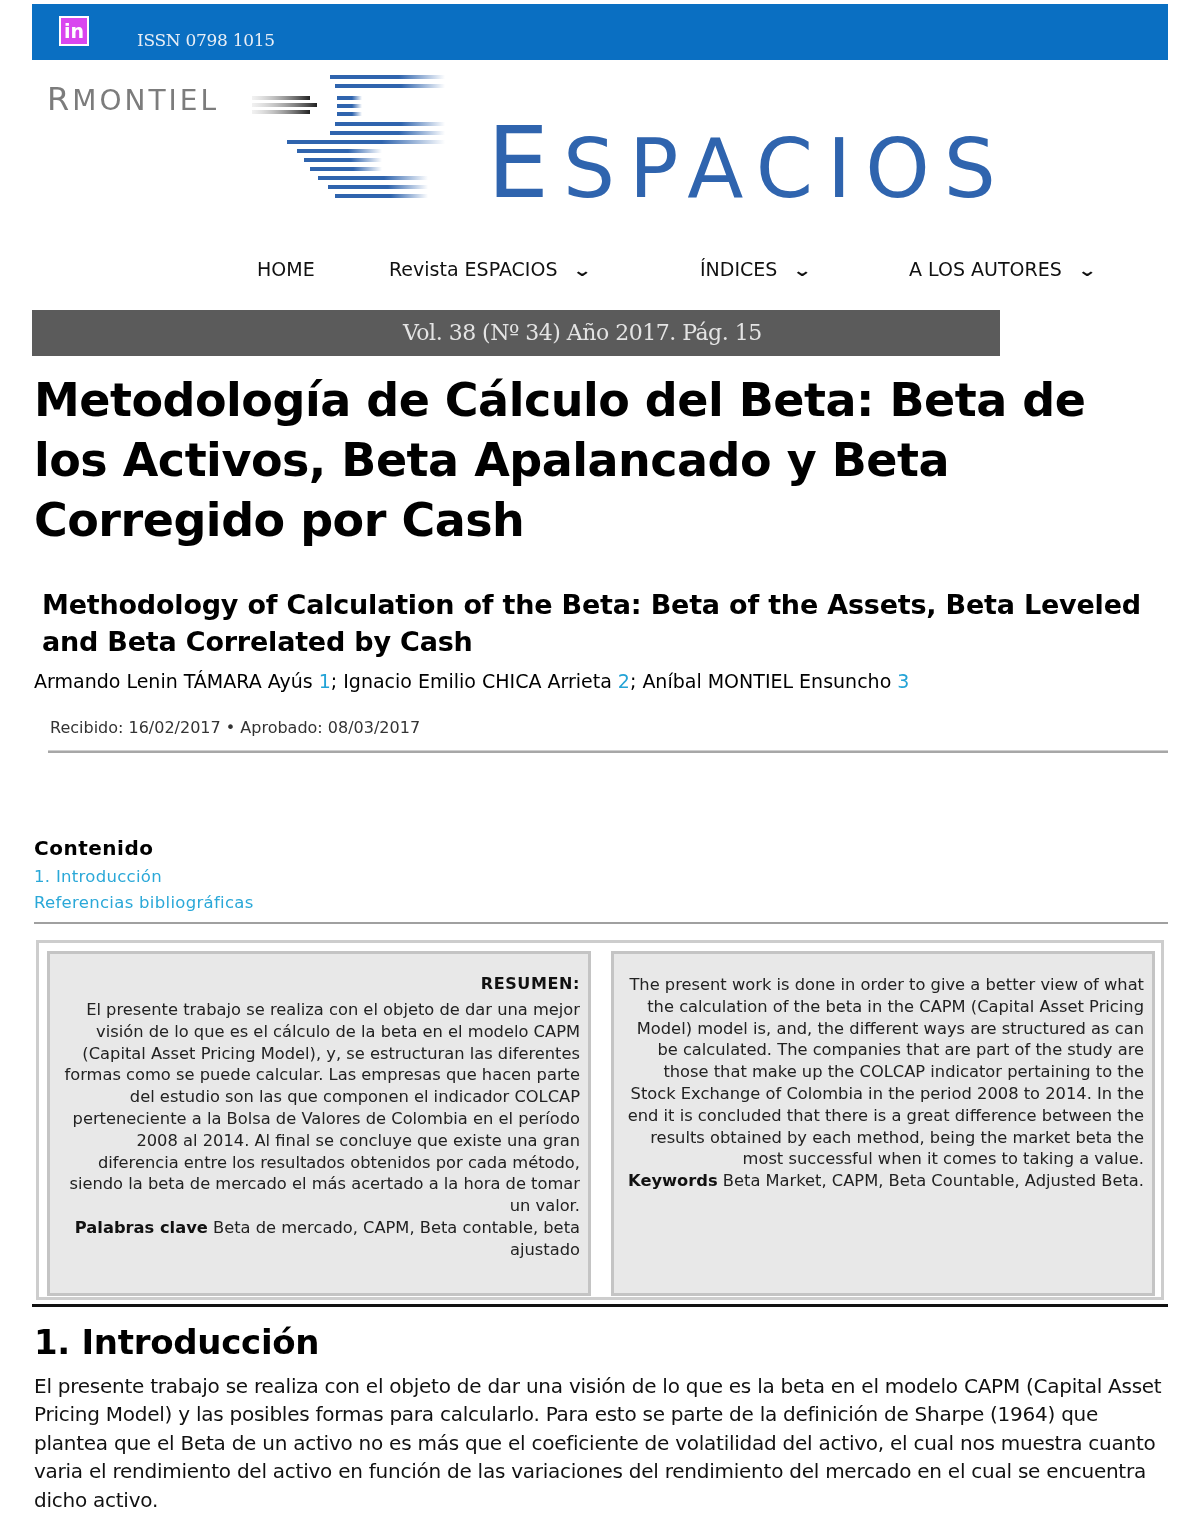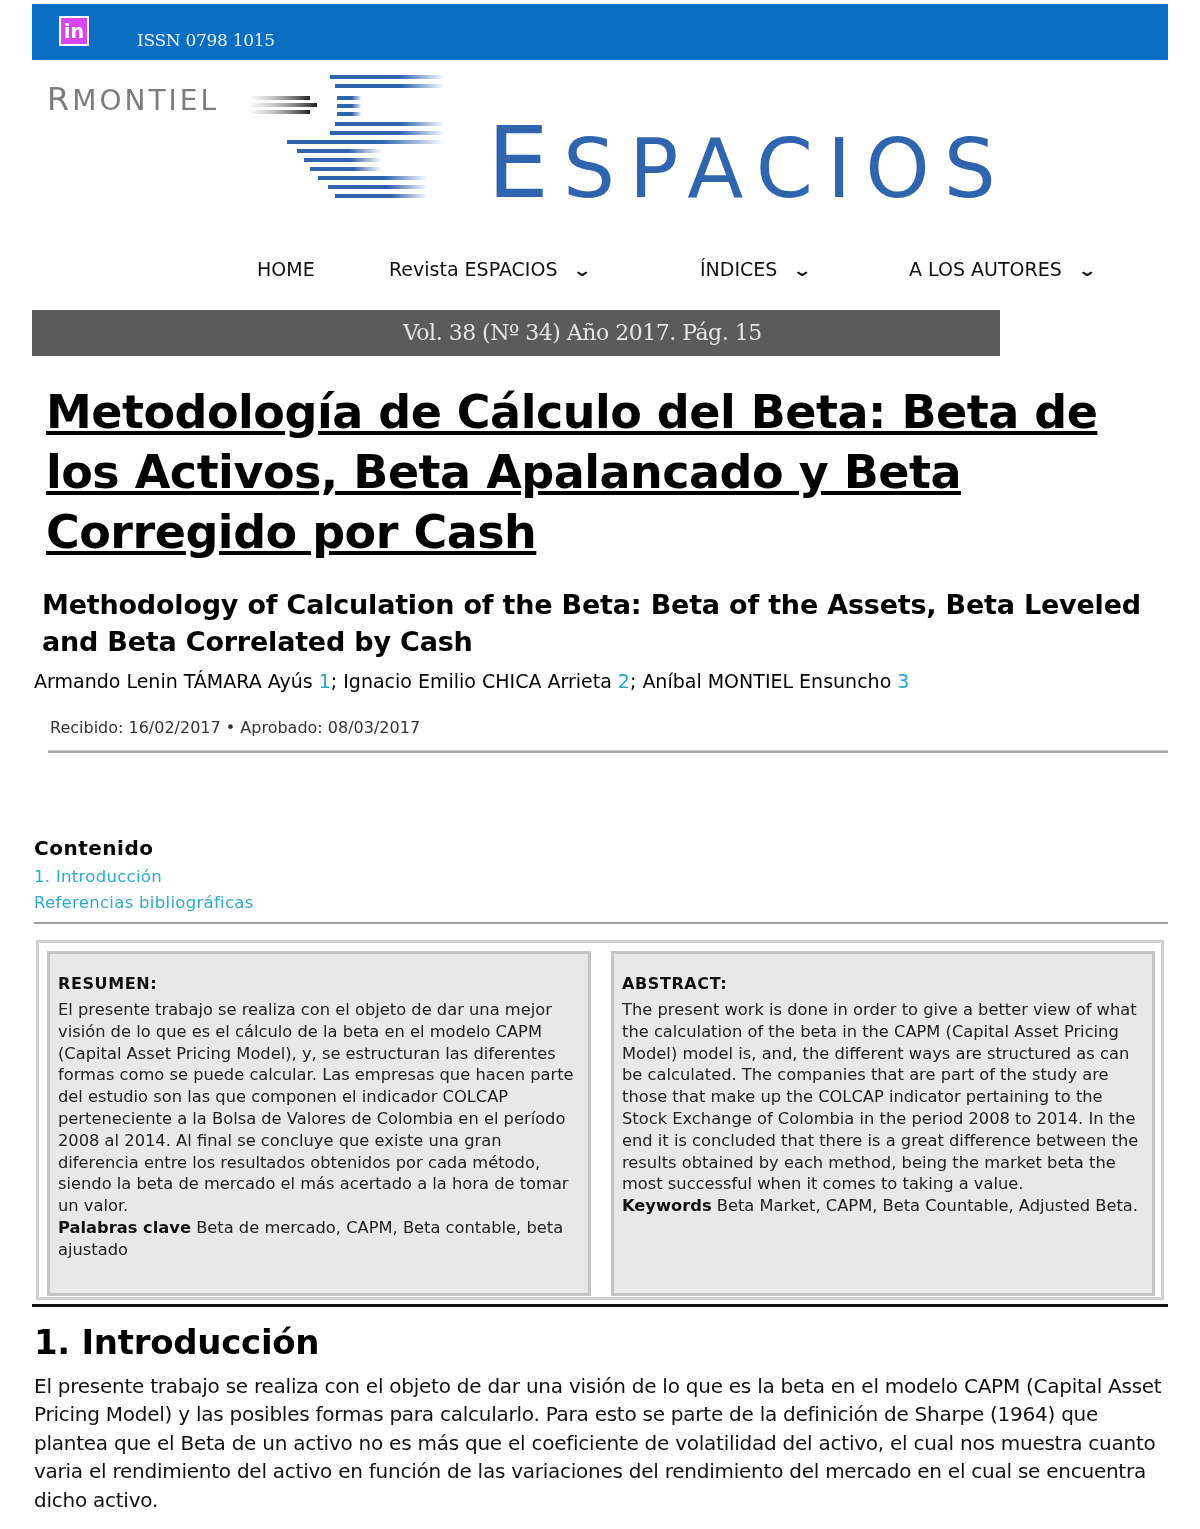--- a/index.html
+++ b/index.html
@@ -15,36 +15,36 @@
   .logo .espacios { position: absolute; left: 455px; top: 52px; color: #2f64ae; font: 82px "DejaVu Sans", sans-serif; letter-spacing: 14px; line-height: 1; }
   .logo .espacios .big { font-size: 98px; }
 
   .nav { position: absolute; left: 257px; top: 258px; height: 26px; font: 19px "DejaVu Sans", sans-serif; color: #111; }
   .nav .item { position: absolute; top: 0; white-space: nowrap; }
   .nav .chev { display: inline-block; margin-left: 18px; font-weight: bold; transform: scaleX(1.4); font-size: 17px; }
 
   .volbar { position: absolute; left: 32px; top: 310px; width: 968px; height: 46px; background: #5b5b5b; color: #e4e4e4; font: 22px "DejaVu Serif", serif; }
   .volbar span { position: absolute; left: 371px; top: 10px; letter-spacing: -0.5px; }
 
-  h1.title { position: absolute; left: 34px; top: 370px; width: 1130px; margin: 12px; font: bold 46px/60px "DejaVu Sans", sans-serif; letter-spacing: -0.5px; text-decoration: underline; }
+  h1.title { position: absolute; left: 34px; top: 370px; width: 1130px; margin: 0; font: bold 46px/60px "DejaVu Sans", sans-serif; letter-spacing: -0.5px; }
   h2.subtitle { position: absolute; left: 34px; top: 578px; width: 1130px; margin: 8px; font: bold 27px/37px "DejaVu Sans", sans-serif; letter-spacing: -0.2px; }
 
   .authors { position: absolute; left: 34px; top: 670px; font: 19px "DejaVu Sans", sans-serif; white-space: nowrap; }
   .authors a { color: #23a3d6; text-decoration: none; }
 
   .dates { position: absolute; left: 50px; top: 718px; font: 16px "DejaVu Sans", sans-serif; color: #333; }
   .hr1 { position: absolute; left: 48px; top: 750px; width: 1120px; height: 2px; background: #a7a7a7; border-top: 1px solid #cfcfcf; }
 
   .toc { position: absolute; left: 34px; top: 792px; margin-top: 44px; }
   .toc .head { font: bold 20px "DejaVu Sans", sans-serif; letter-spacing: 0.5px; margin-bottom: 4px; }
   .toc a { display: block; color: #2aa8d8; font: 16.5px/25.5px "DejaVu Sans", sans-serif; text-decoration: none; letter-spacing: 0.3px; }
   .hr2 { position: absolute; left: 34px; top: 922px; width: 1134px; height: 2px; background: #a0a0a0; }
 
   .abs-outer { position: absolute; left: 36px; top: 940px; width: 1128px; height: 360px; border: 3px solid #cdcdcd; box-sizing: border-box; background: #fff; }
-  .abs-col { position: absolute; top: 8px; height: 345px; background: #e8e8e8; border: 3px solid #c4c4c4; box-sizing: border-box; padding: 20px 8px 0 8px; font: 16.3px/21.8px "DejaVu Sans", sans-serif; color: #222; }
+  .abs-col { position: absolute; top: 8px; height: 345px; background: #e8e8e8; border: 3px solid #c4c4c4; box-sizing: border-box; padding: 20px 8px 0 8px; font: 16.3px/21.8px "DejaVu Sans", sans-serif; color: #222; text-align: right; }
   .abs-col.left { left: 8px; width: 544px; }
   .abs-col.right { left: 572px; width: 544px; }
   .abs-col .label { font: 16px "DejaVu Sans", sans-serif; font-weight: bold; color: #111; margin-bottom: 6px; letter-spacing: 0.6px; }
   .abs-col b { color: #111; }
   .hr3 { position: absolute; left: 32px; top: 1304px; width: 1136px; height: 3px; background: #111; }
 
   h2.section { position: absolute; left: 34px; top: 1322px; margin: 0; font: bold 34px "DejaVu Sans", sans-serif; letter-spacing: -0.3px; }
   p.body { position: absolute; left: 34px; top: 1372px; width: 1140px; margin: 0; font: 20px/28.4px "DejaVu Sans", sans-serif; letter-spacing: -0.25px; color: #111; }
 </style>
 </head>
@@ -123,21 +123,20 @@
 
 <div class="abs-outer">
   <div class="abs-col left">
     <div class="label">RESUMEN:</div>
     <div>
       <span>El presente trabajo se realiza con el objeto de dar una mejor visión de lo que es el cálculo de la beta en el modelo CAPM (Capital Asset Pricing Model), y, se estructuran las diferentes formas como se puede calcular. Las empresas que hacen parte del estudio son las que componen el indicador COLCAP perteneciente a la Bolsa de Valores de Colombia en el período 2008 al 2014. Al final se concluye que existe una gran diferencia entre los resultados obtenidos por cada método, siendo la beta de mercado el más acertado a la hora de tomar un valor.</span><br>
       <b>Palabras clave</b><span> Beta de mercado, CAPM, Beta contable, beta ajustado</span>
     </div>
   </div>
   <div class="abs-col right">
-    <div class="label">ABSTRACT:</div>
     <div>
       <span>The present work is done in order to give a better view of what the calculation of the beta in the CAPM (Capital Asset Pricing Model) model is, and, the different ways are structured as can be calculated. The companies that are part of the study are those that make up the COLCAP indicator pertaining to the Stock Exchange of Colombia in the period 2008 to 2014. In the end it is concluded that there is a great difference between the results obtained by each method, being the market beta the most successful when it comes to taking a value.</span><br>
       <b>Keywords</b><span> Beta Market, CAPM, Beta Countable, Adjusted Beta.</span>
     </div>
   </div>
 </div>
 <div class="hr3"></div>
 
 <h2 class="section">1. Introducción</h2>
 <p class="body">El presente trabajo se realiza con el objeto de dar una visión de lo que es la beta en el modelo CAPM (Capital Asset Pricing Model) y las posibles formas para calcularlo. Para esto se parte de la definición de Sharpe (1964) que plantea que el Beta de un activo no es más que el coeficiente de volatilidad del activo, el cual nos muestra cuanto varia el rendimiento del activo en función de las variaciones del rendimiento del mercado en el cual se encuentra dicho activo.</p>

